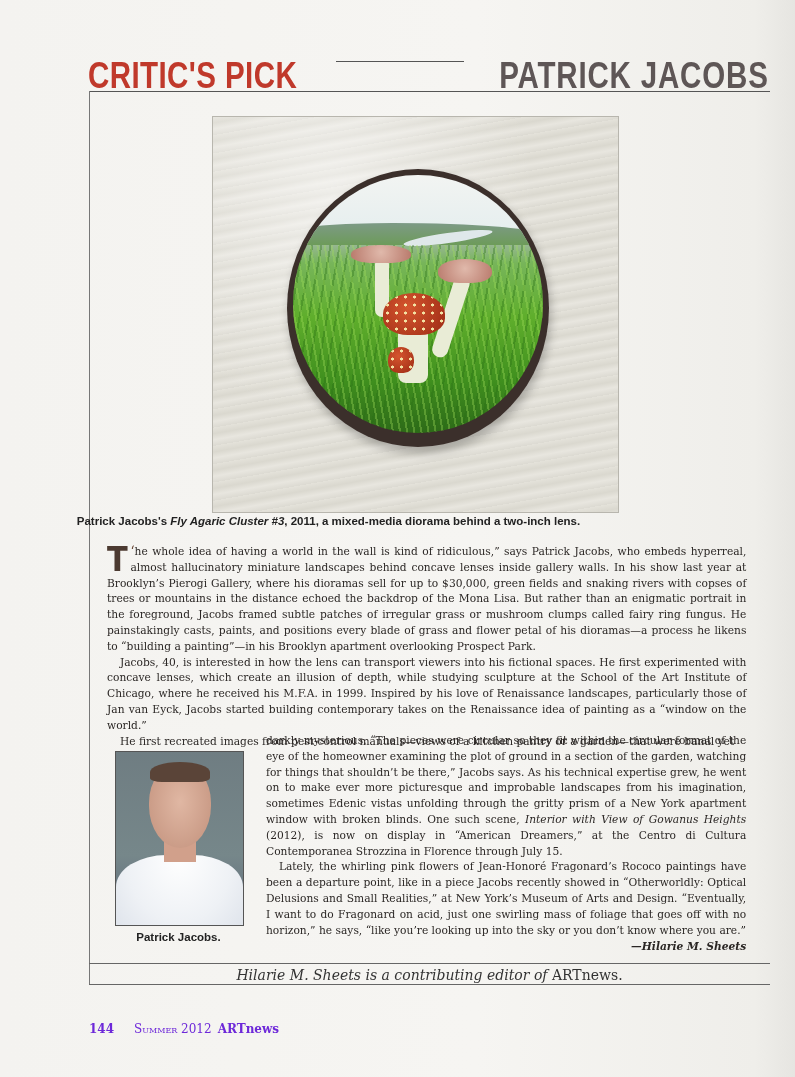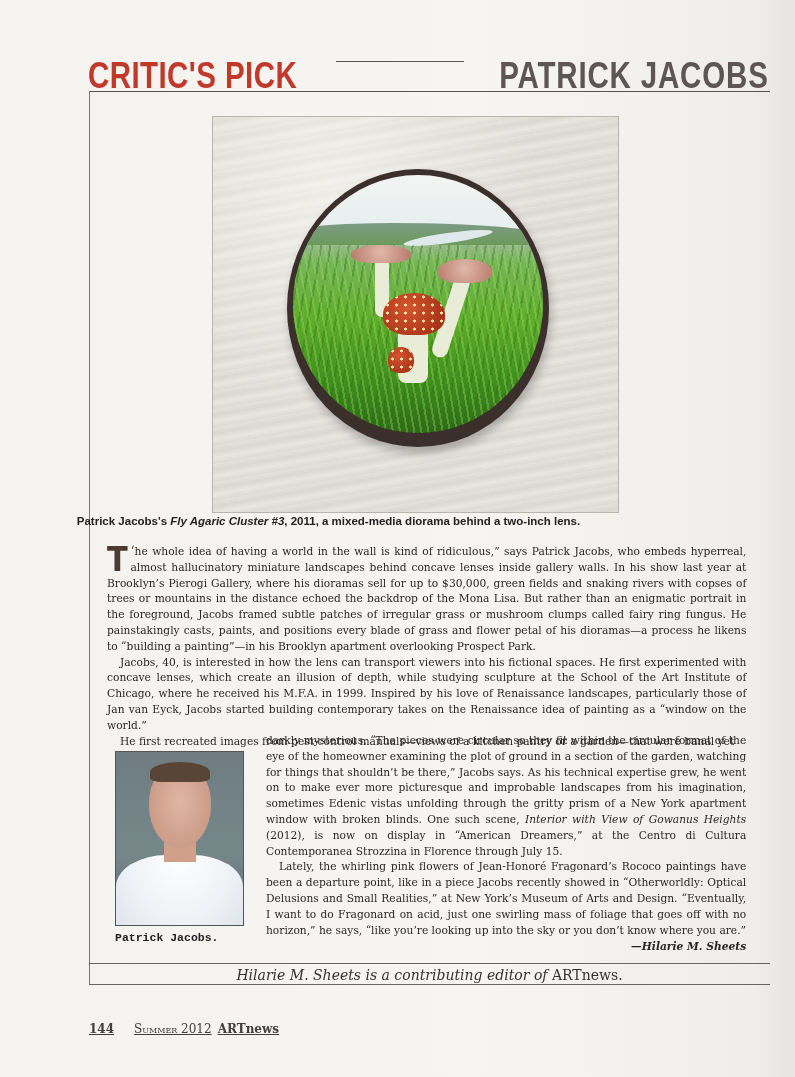--- a/index.html
+++ b/index.html
@@ -106,31 +106,31 @@
     position:absolute; left:34px; top:10px; width:60px; height:20px; border-radius:50% 50% 20% 20%;
     background:#5a4438;
   }
   .portrait .neck { position:absolute; left:48px; top:88px; width:32px; height:22px; background:#d1a08b; }
   .portrait .shirt {
     position:absolute; left:0; top:103px; width:127px; height:80px;
     background: radial-gradient(ellipse at 50% 0%, #ffffff 0%, #eef1f5 60%, #dde2ea 100%);
     border-radius:40% 40% 0 0;
   }
   .portrait-caption {
-    position:absolute; left:115px; top:931px; width:127px; 
-    font-family:Liberation Mono, monospace; font-weight:700; font-size:11.5px; color:#222;
+    position:absolute; left:115px; top:931px; width:127px; text-align:center;
+    font-family:Liberation Sans, sans-serif; font-weight:700; font-size:11.5px; color:#222;
   }
   .rule { position:absolute; left:89px; width:681px; height:1px; background:#666; }
   .bio {
     position:absolute; left:89px; top:967px; width:681px; text-align:center;
     font-style:italic; font-size:14px; color:#333;
   }
   .bio .mag { font-style:normal; }
   .folio {
-    position:absolute; left:89px; top:1022px; font-size:12px; color:#404040; white-space:nowrap;text-decoration:underline;
+    position:absolute; left:89px; top:1022px; font-size:12px; color:#6d28d9; white-space:nowrap;
   }
   .folio .num { font-weight:700; margin-right:20px; }
   .folio .season { font-variant:small-caps; font-size:12px; }
   .folio .brand { font-weight:700; margin-left:6px; }
 </style>
 </head>
 <body>
 
 <div class="page-shade"></div>
 

